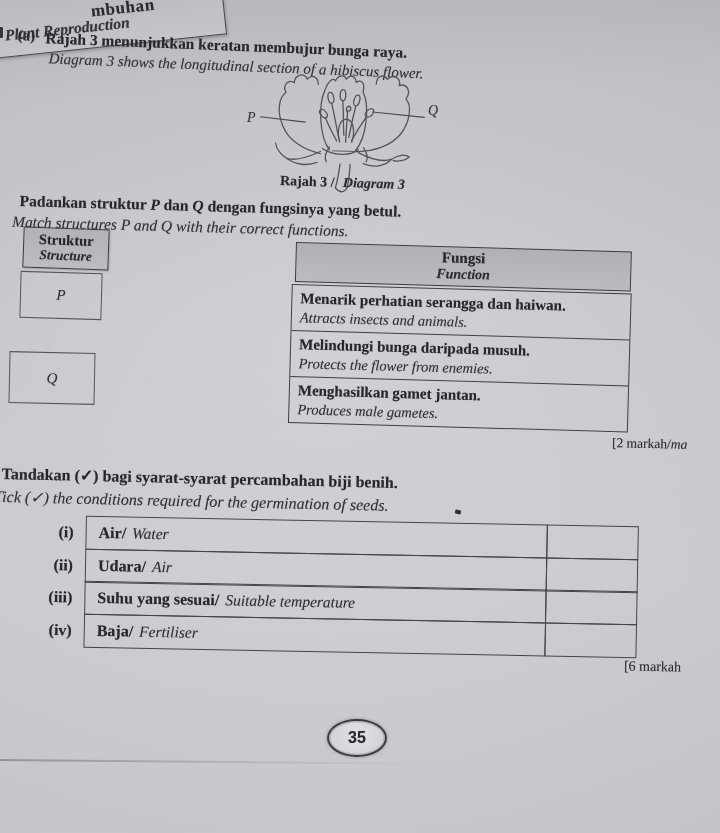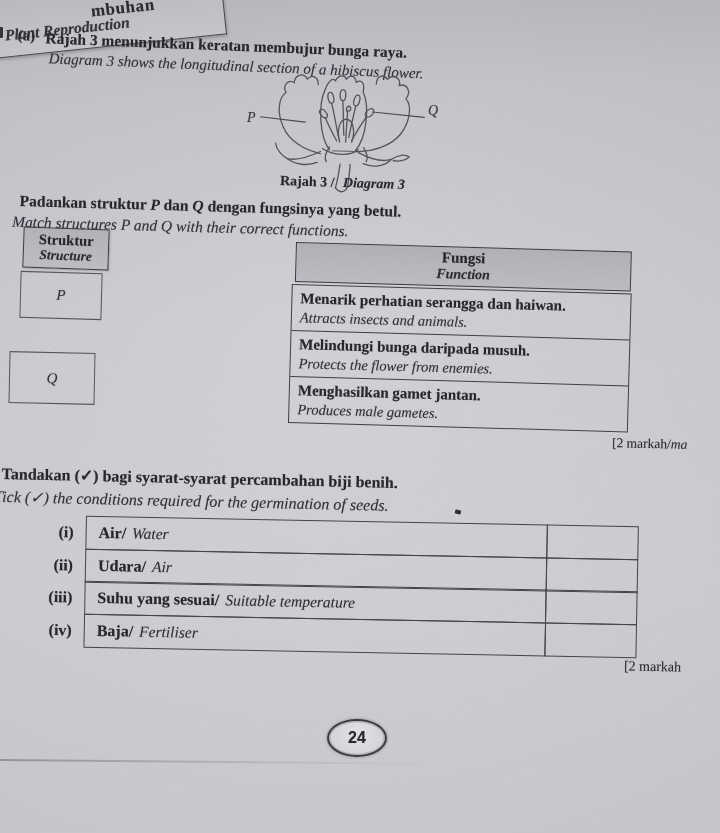--- a/index.html
+++ b/index.html
@@ -246,20 +246,20 @@
       <div class="cond-text"><span class="cms">Suhu yang sesuai/</span><span class="cen">Suitable temperature</span></div>
       <div class="cond-tick"></div>
     </div>
     <div class="cond-row">
       <span class="cond-num">(iv)</span>
       <div class="cond-text"><span class="cms">Baja/</span><span class="cen">Fertiliser</span></div>
       <div class="cond-tick"></div>
     </div>
   </div>
 
-  <div class="marks marks-b">[2 markah</div>
+  <div class="marks marks-b">[6 markah</div>
 
   <div class="badge">
-    <span>24</span>
+    <span>35</span>
   </div>
   <div class="fold-line"></div>
 
 </div>
 
 </body></html>

